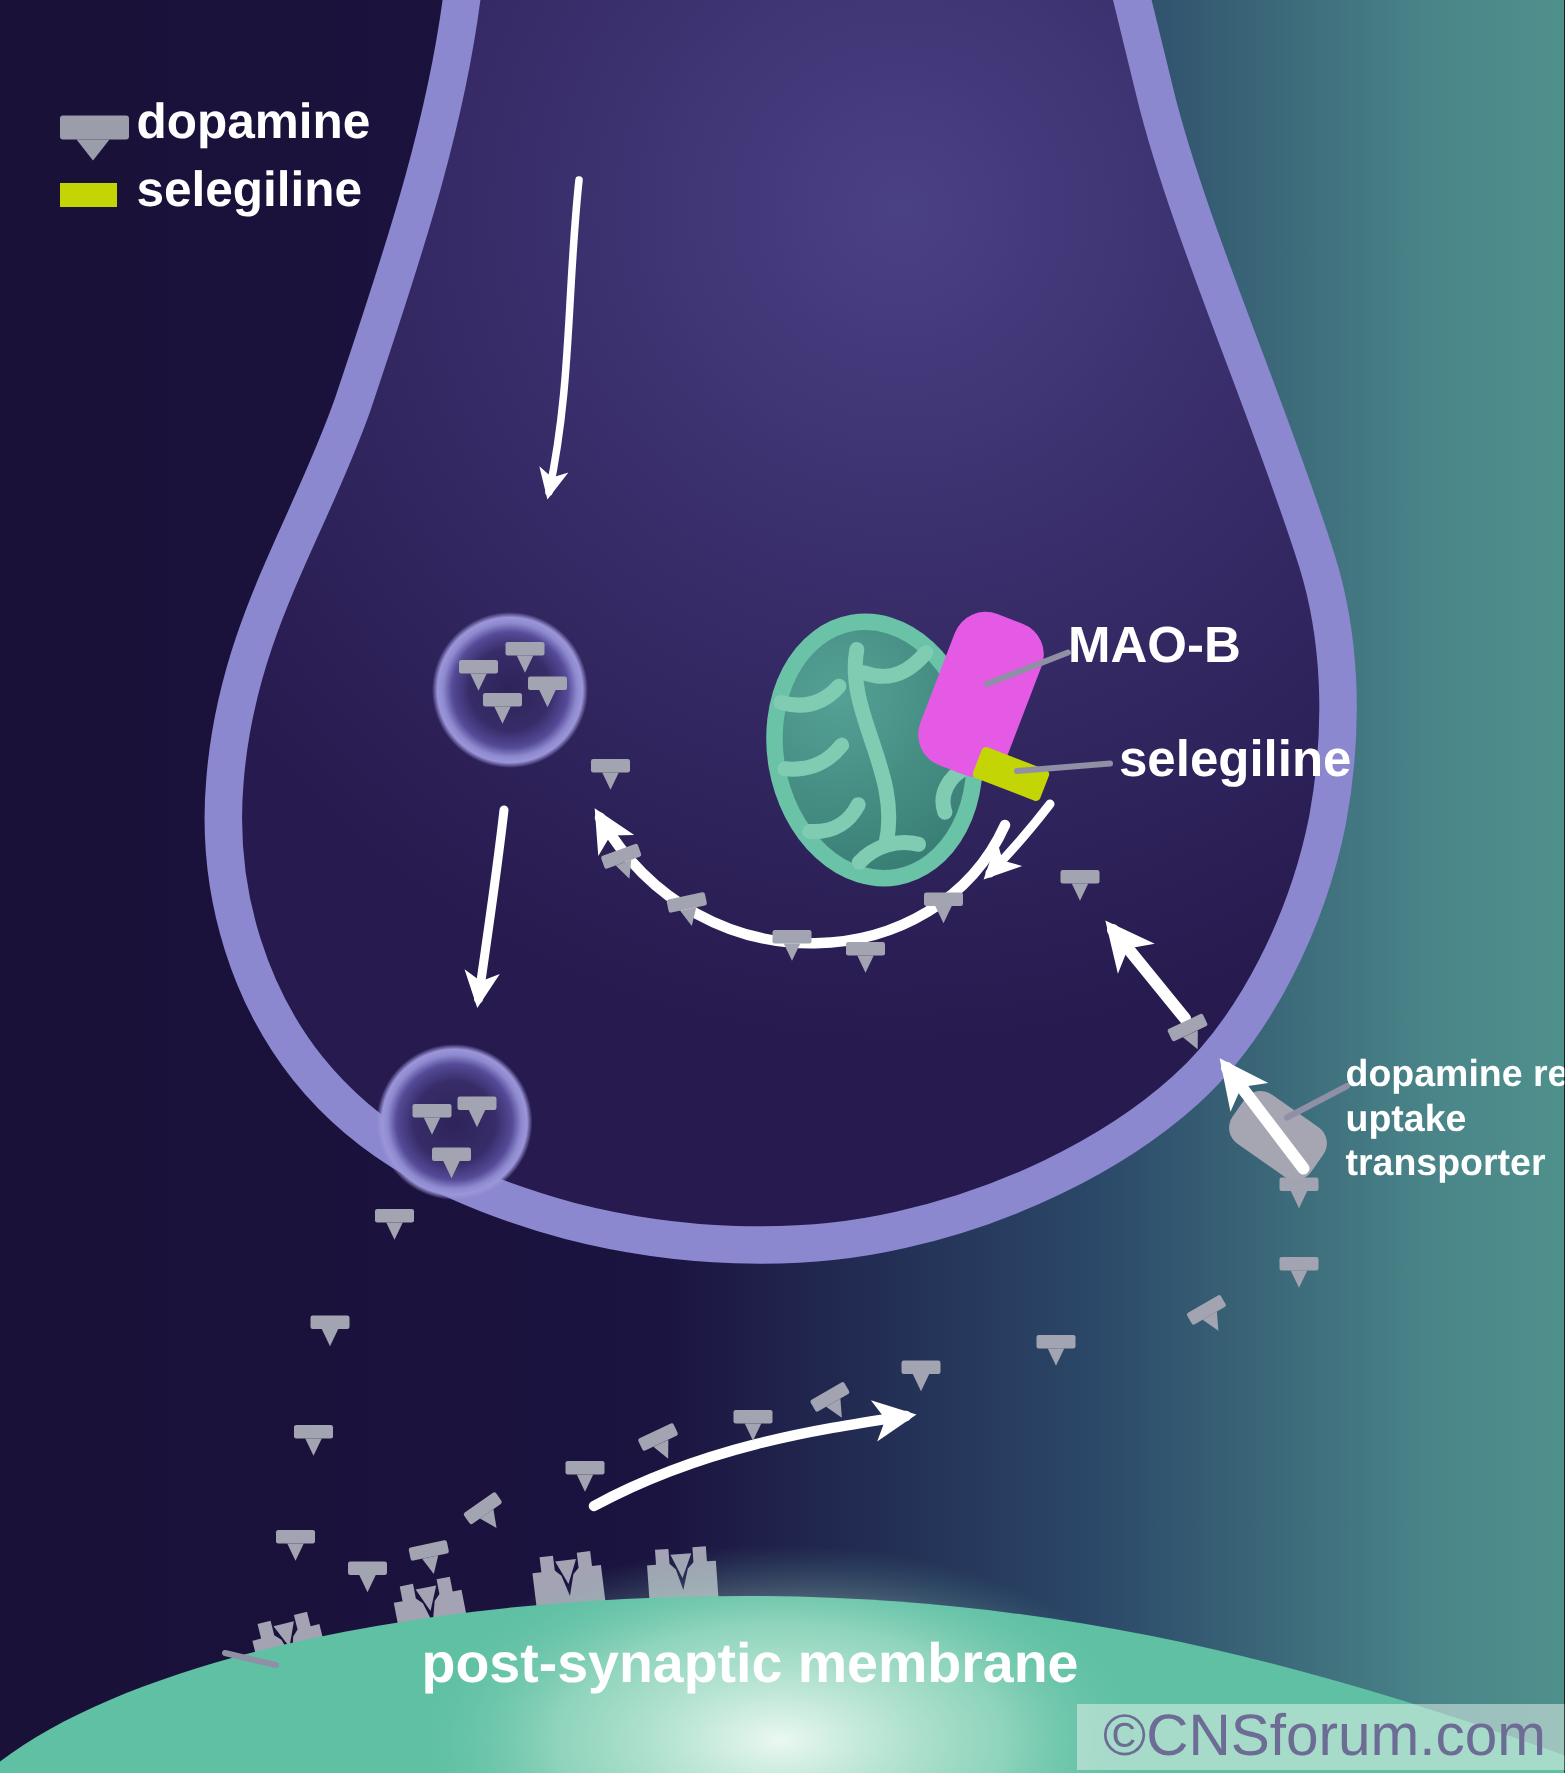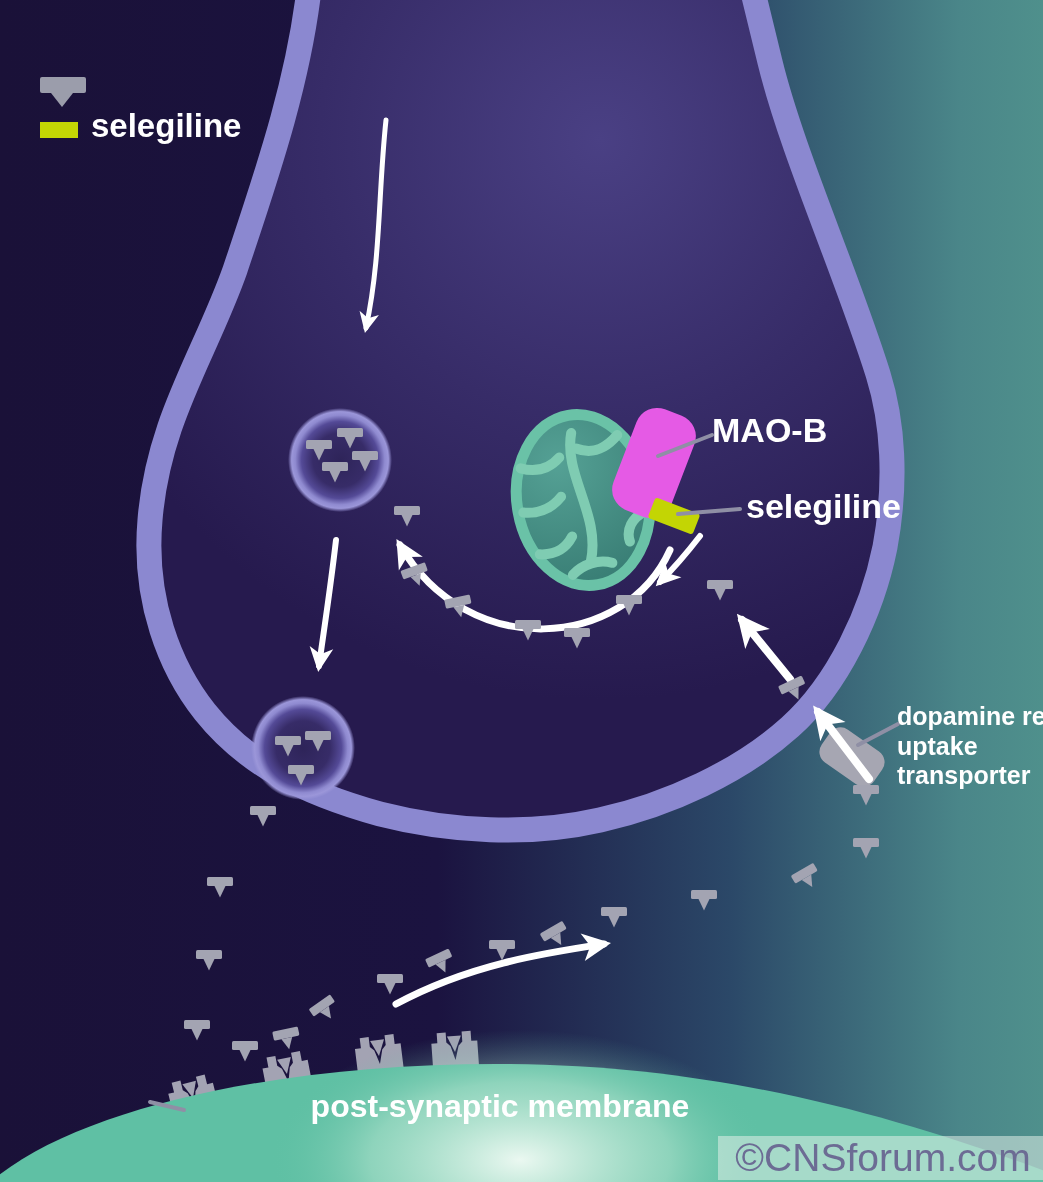--- a/index.html
+++ b/index.html
@@ -155,24 +155,25 @@
     <line x1="150" y1="1102" x2="184" y2="1110"></line>
   </g>
 
   <g fill="#9b9dab">
     <rect x="40" y="77" width="46" height="16" rx="2"></rect>
     <path d="M51,93 L73,93 L62,107 Z"></path>
   </g>
   <rect x="40" y="122" width="38" height="16" fill="#c3d504"></rect>
 </svg>
 
+<div class="lbl lbl-legend" style="left:91px;top:64px;">dopamine</div>
 <div class="lbl lbl-legend" style="left:91px;top:109px;">selegiline</div>
 
 <div class="lbl lbl-big" style="left:712px;top:410px;text-align:right;">MAO-B</div>
 <div class="lbl lbl-big" style="left:746px;top:486px;">selegiline</div>
 <div class="lbl lbl-med" style="left:897px;top:702px;width:160px;">dopamine re-uptake transporter</div>
-<div class="lbl lbl-center" style="left:250px;top:1088px;width:500px;font-size:32px;">post-synaptic membrane</div>
+<div class="lbl lbl-center" style="left:250px;top:1088px;width:500px;font-size:37px;">post-synaptic membrane</div>
 
 <div id="watermark">
   <span style="color:#6c6c94;">©CNSforum.com</span>
 </div>
 
 </div>
 
 </body></html>

